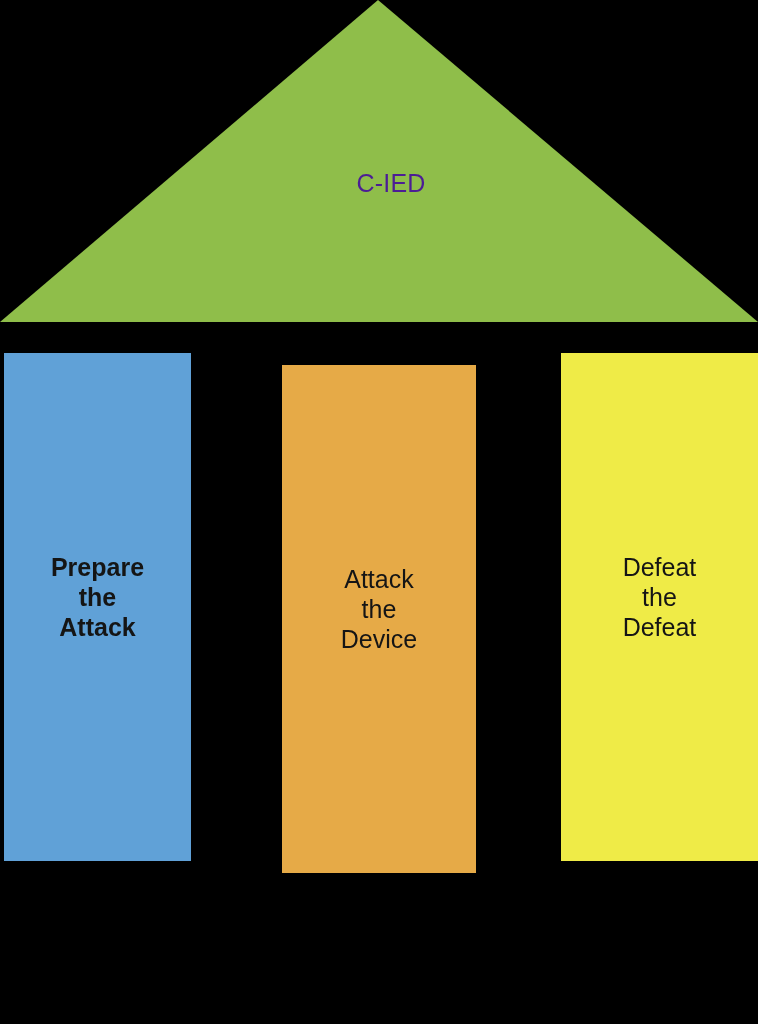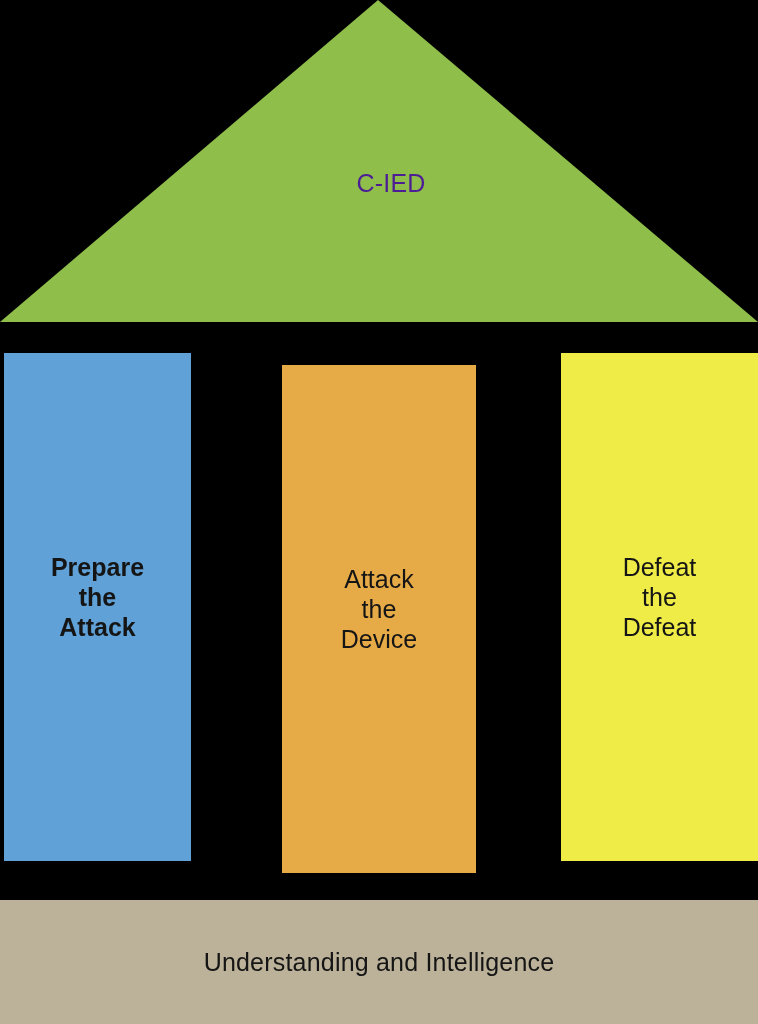--- a/index.html
+++ b/index.html
@@ -95,17 +95,14 @@
   </div>
 
   <div class="pillar pillar-3" style="background-color: rgb(239, 235, 71);">
     <div class="pillar-text" style="color: rgb(21, 21, 21);">
       <div>Defeat</div>
       <div>the</div>
       <div>Defeat</div>
     </div>
   </div>
 
-  <div class="foundation" style="background-color: rgb(188, 178, 154);">
-    <div class="foundation-label" style="color: rgb(21, 21, 21);">Understanding and Intelligence</div>
-  </div>
 
 </div>
 
 </body></html>

